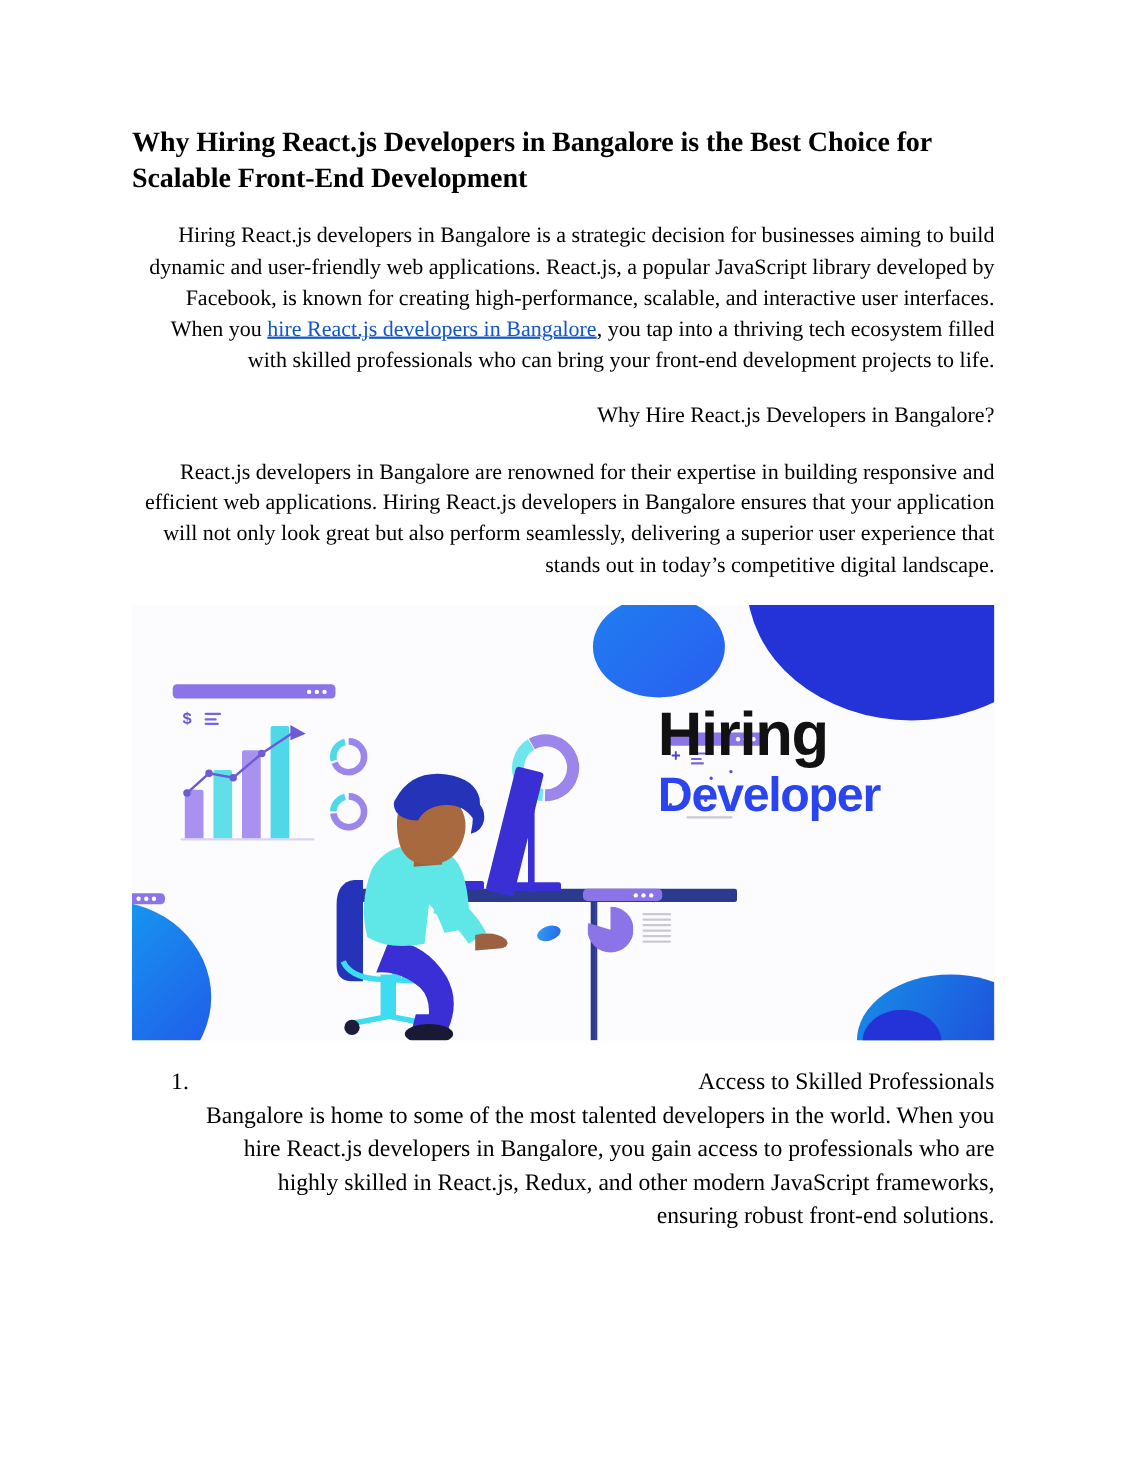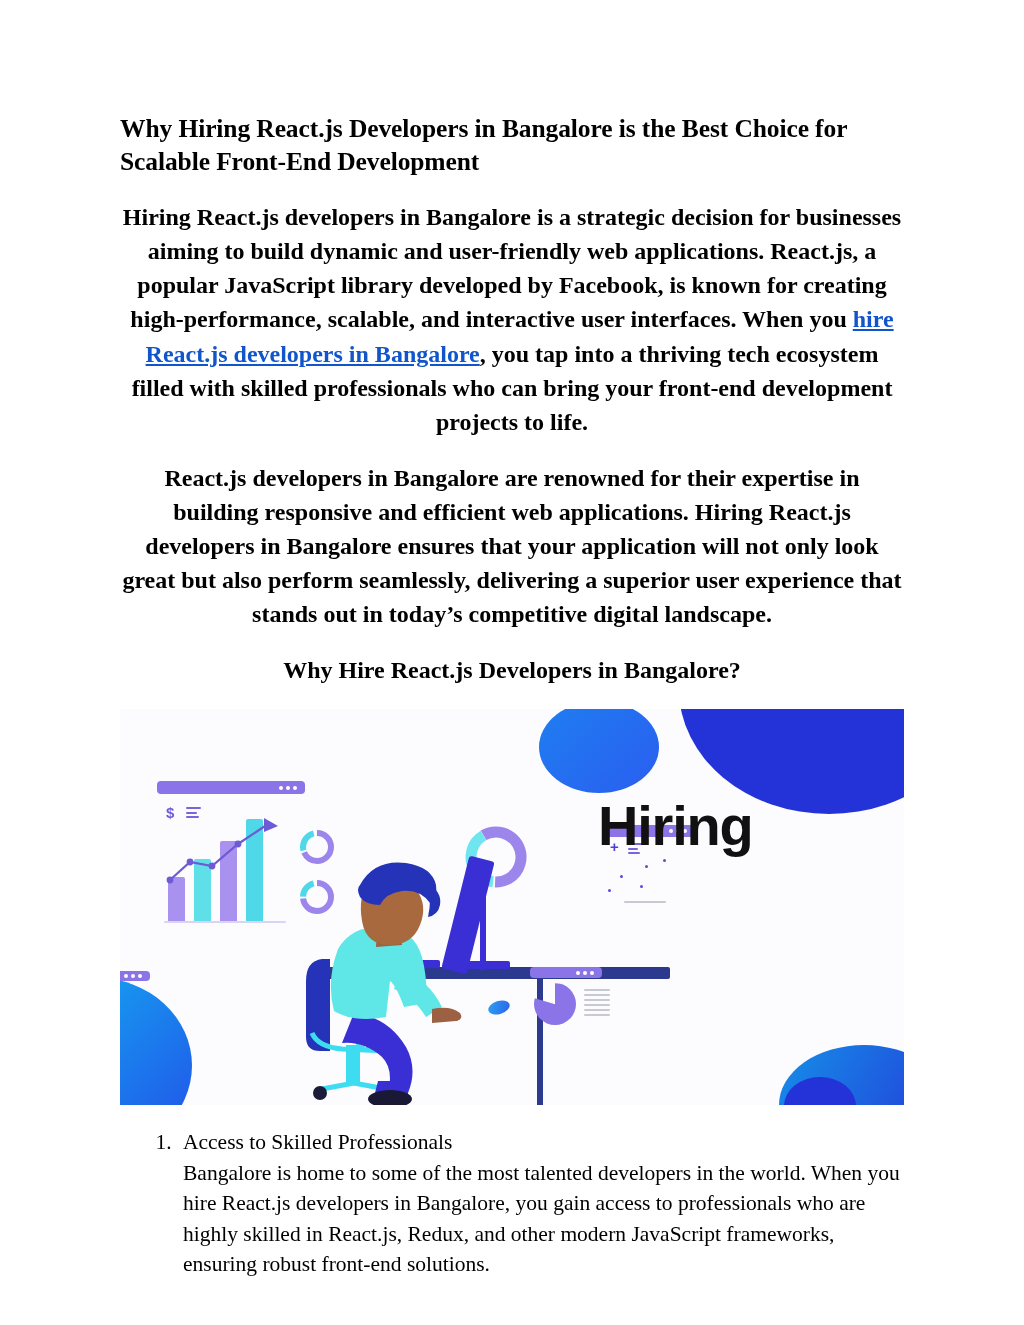--- a/index.html
+++ b/index.html
@@ -30,25 +30,24 @@
   }
   h1.doc-title {
     font-family: "Liberation Serif", "DejaVu Serif", serif;
     font-size: 25.5px;
     font-weight: bold;
     line-height: 1.28;
     margin: 0 0 22px 0;
     letter-spacing: -0.1px;
   }
   p.para {
-    font-size: 24px;
+    font-size: 20px;
     line-height: 1.42;
     margin: 0 0 22px 0;
-    text-align: center;
-    font-weight: bold;
+    text-align: right;
   }
   a.inline-link {
     color: #1155cc;
     text-decoration: underline;
   }
   .figure {
     position: relative;
     width: 784px;
     height: 396px;
     margin: 0 0 22px 0;
@@ -238,35 +237,36 @@
 
   ol.adv-list {
     margin: 0;
     padding-left: 57px;
     font-size: 21.5px;
     line-height: 1.42;
   }
   ol.adv-list li {
     margin-bottom: 0;
     padding-left: 6px;
+    text-align: right;
   }
 </style>
 </head>
 <body>
 
 <div class="page">
   <div class="content">
 
     <h1 class="doc-title">Why Hiring React.js Developers in Bangalore is the Best Choice for Scalable Front-End Development</h1>
 
     <p class="para"><span>Hiring React.js developers in Bangalore is a strategic decision for businesses aiming to build dynamic and user-friendly web applications. React.js, a popular JavaScript library developed by Facebook, is known for creating high-performance, scalable, and interactive user interfaces. When you </span><a class="inline-link" href="#">hire React.js developers in Bangalore</a><span>, you tap into a thriving tech ecosystem filled with skilled professionals who can bring your front-end development projects to life.</span></p>
 
+    <p class="para">Why Hire React.js Developers in Bangalore?</p>
+
     <p class="para">React.js developers in Bangalore are renowned for their expertise in building responsive and efficient web applications. Hiring React.js developers in Bangalore ensures that your application will not only look great but also perform seamlessly, delivering a superior user experience that stands out in today’s competitive digital landscape.</p>
-
-    <p class="para">Why Hire React.js Developers in Bangalore?</p>
 
     <div class="figure">
       <div class="illo">
 
         <div class="blob blob-tr"></div>
         <div class="blob blob-tr2"></div>
         <div class="blob blob-bl"></div>
         <div class="blob blob-br"></div>
         <div class="blob blob-br2"></div>
 
@@ -395,20 +395,21 @@
         <div class="bar" style="left:-6px; top:262px; width:36px; height:10px;">
           <span class="dots">
               <i></i>
               <i></i>
               <i></i>
             </span>
         </div>
 
         <div class="illo-head">
           <span class="l1">Hiring</span>
+          <span class="l3">Developer</span>
         </div>
 
       </div>
     </div>
 
 
     <ol class="adv-list">
       <li><span>Access to Skilled Professionals</span><br><span>Bangalore is home to some of the most talented developers in the world. When you hire React.js developers in Bangalore, you gain access to professionals who are highly skilled in React.js, Redux, and other modern JavaScript frameworks, ensuring robust front-end solutions.</span></li>
     </ol>
 

